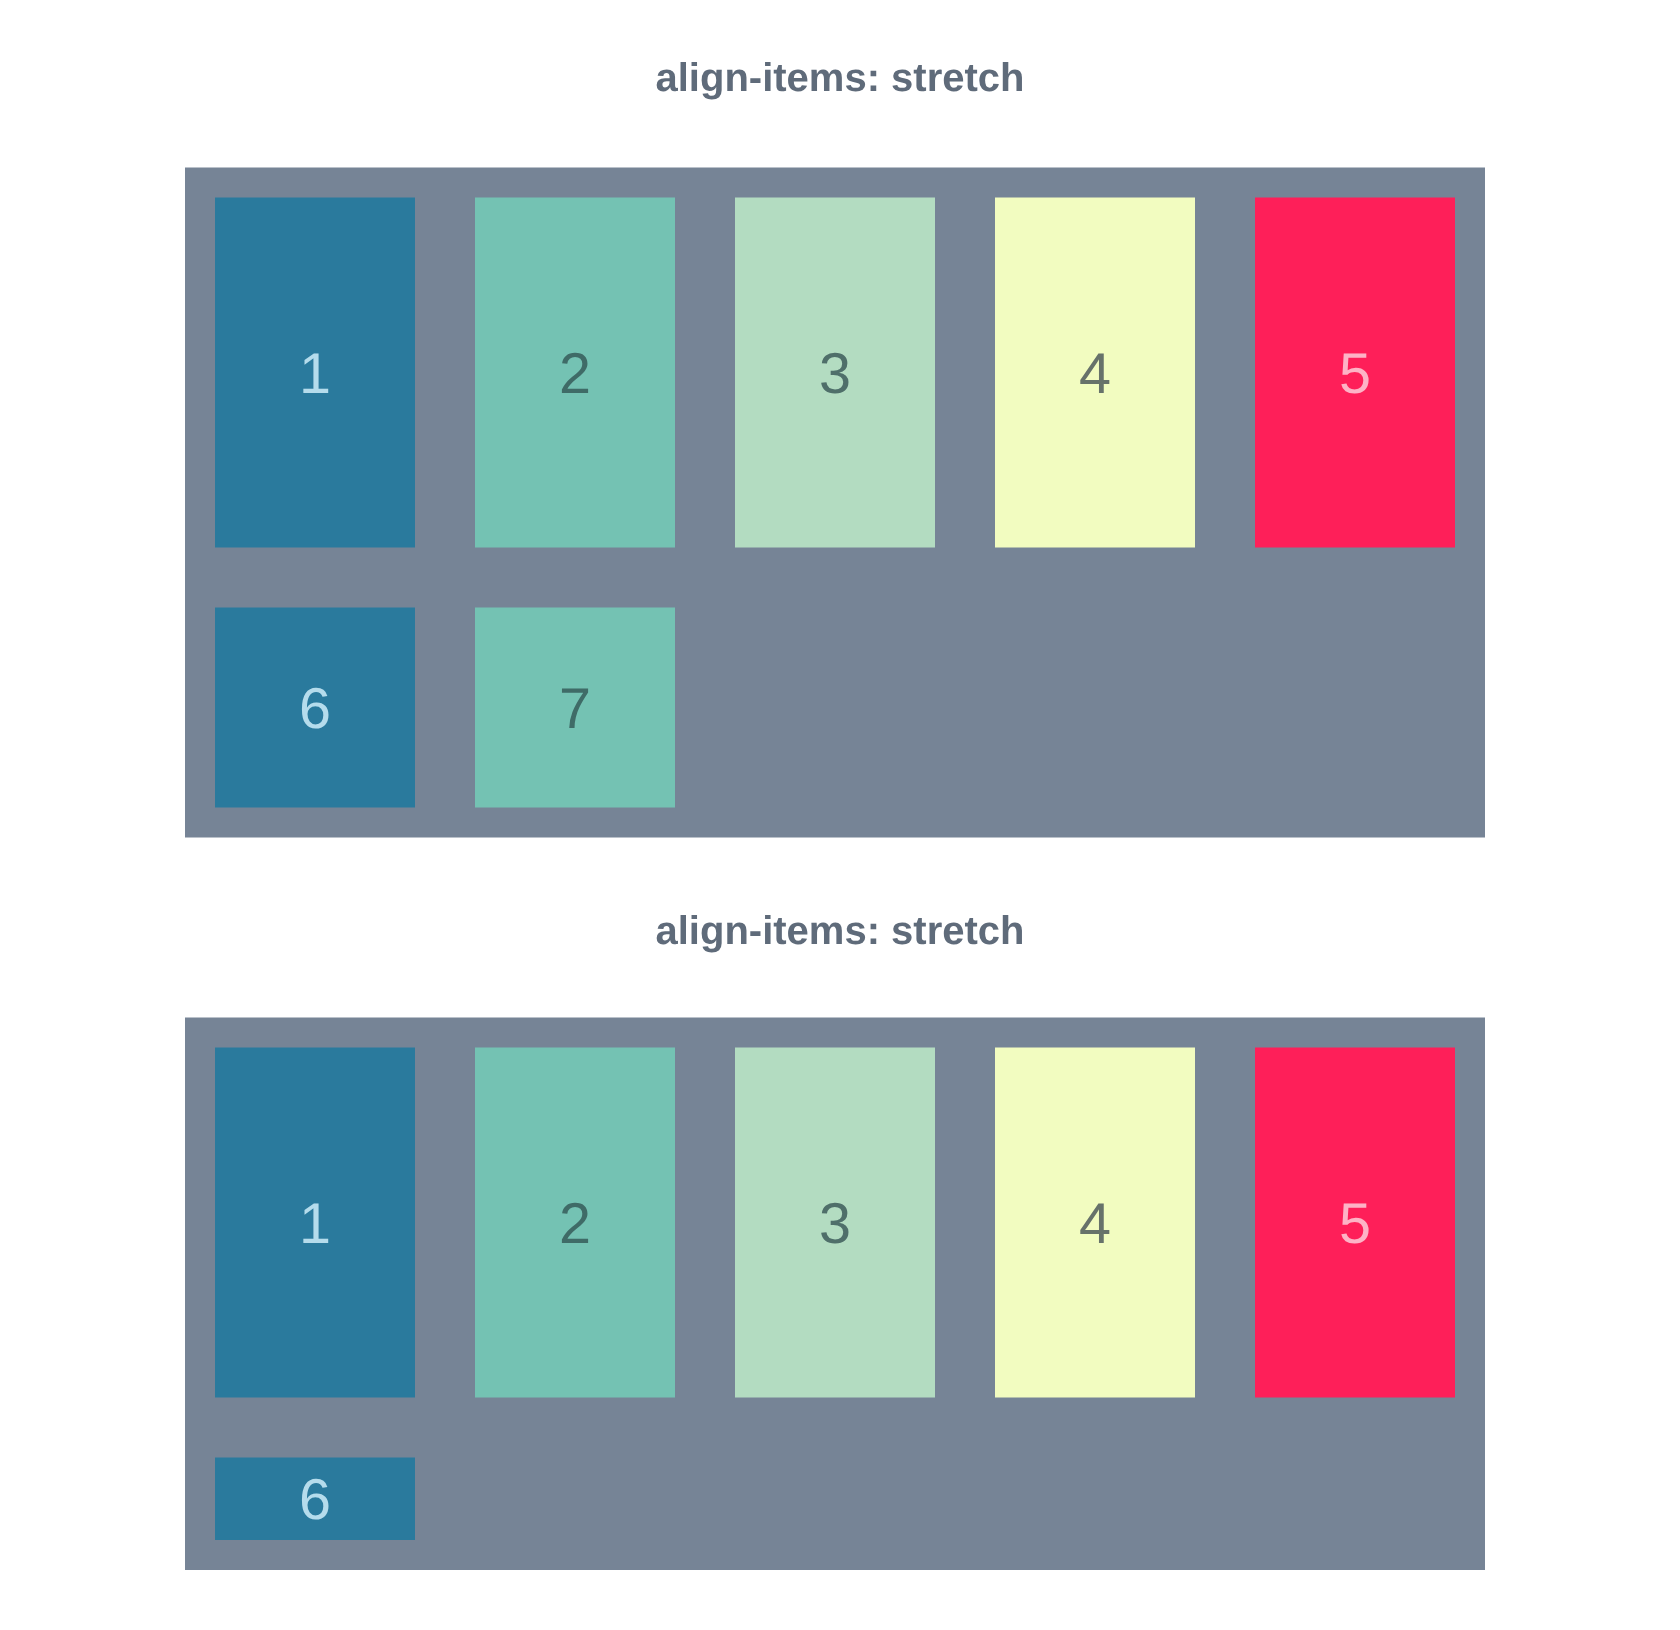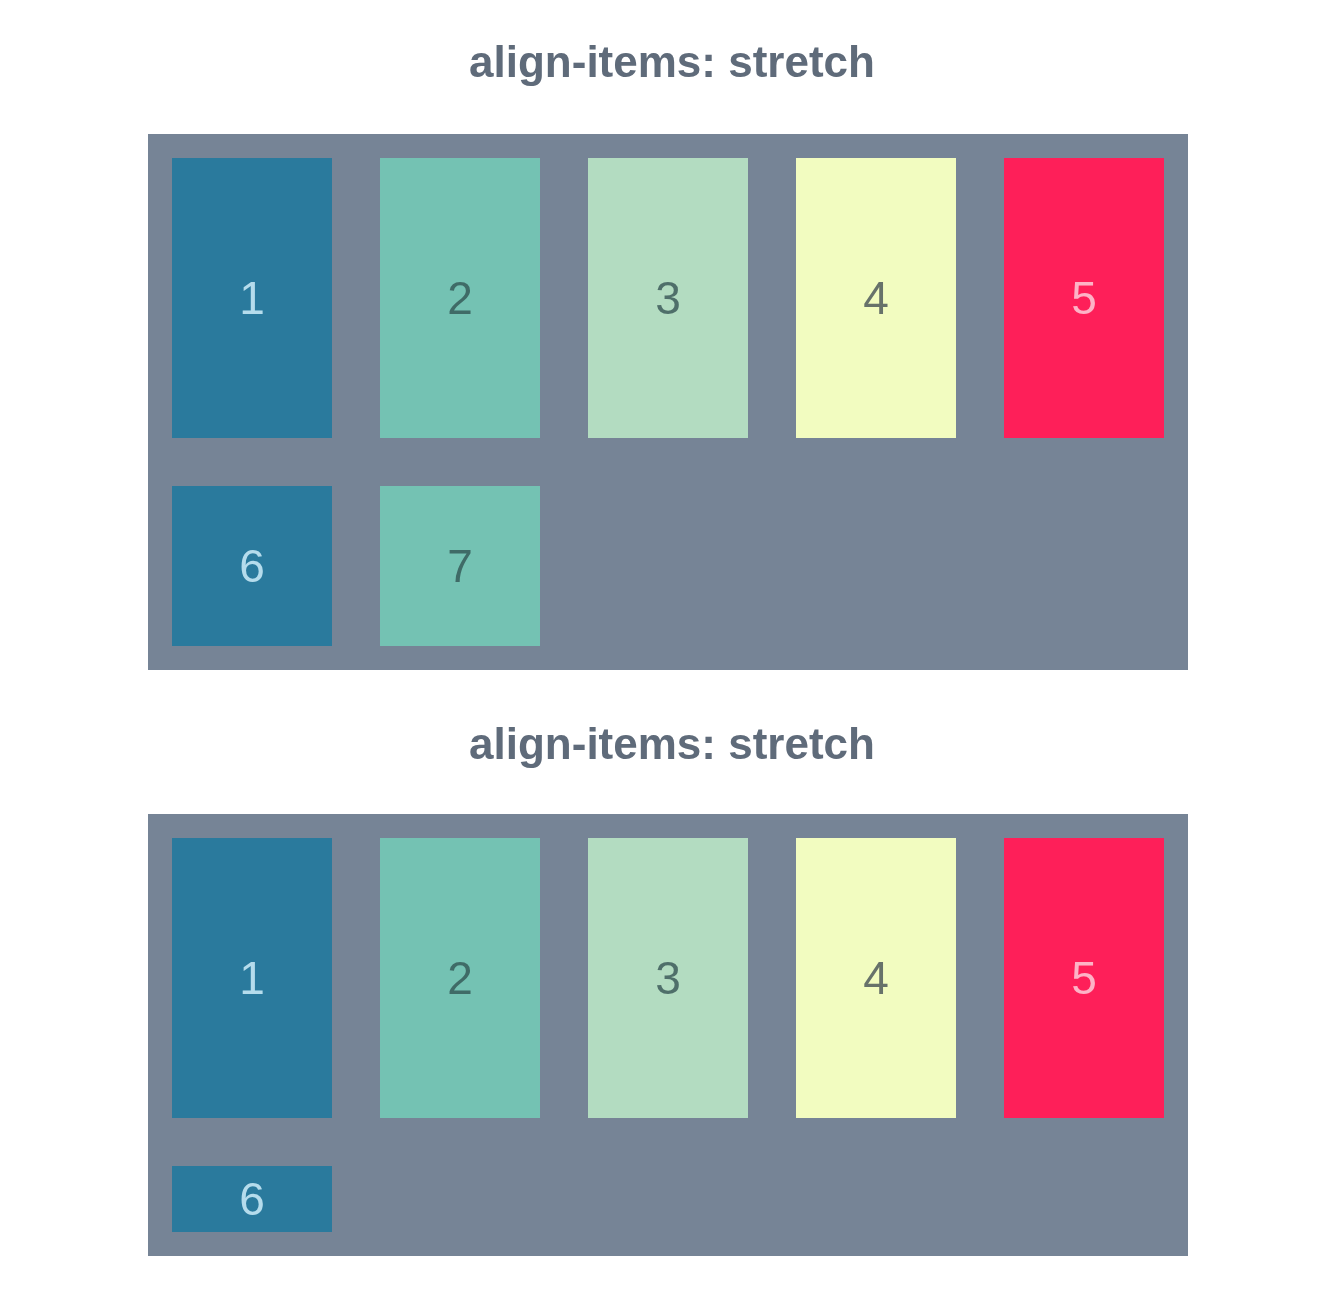--- a/index.html
+++ b/index.html
@@ -1,17 +1,17 @@
 <!DOCTYPE html>
 <html><head>
 <meta charset="utf-8">
 <style>
   html, body { margin:0; padding:0; background:#ffffff; }
   body { width:1344px; height:1304px; position:relative; font-family:"Liberation Sans", "DejaVu Sans", sans-serif; overflow:hidden; }
-  .title { position:absolute; left:0; width:1344px; text-align:center; font-size:44px; font-weight:bold; color:#5f6b7a; line-height:56px; }
+  .title { position:absolute; left:0; width:1344px; text-align:center; font-size:32px; font-weight:bold; color:#5f6b7a; line-height:56px; }
   .box { position:absolute; left:148px; width:1040px; background:#768496; }
   .item { position:absolute; width:160px; display:flex; align-items:center; justify-content:center; font-size:46px; }
 </style>
 </head>
 <body>
 
 <div class="title" style="top:34px">align-items: stretch</div>
 <div class="box" style="top:134px;height:536px;">
   <div class="item" style="left:24px;top:24px;height:280px;background:#2a7a9d;color:#b5dcec;">1</div>
   <div class="item" style="left:232px;top:24px;height:280px;background:#74c2b3;color:#3f6b67;">2</div>

